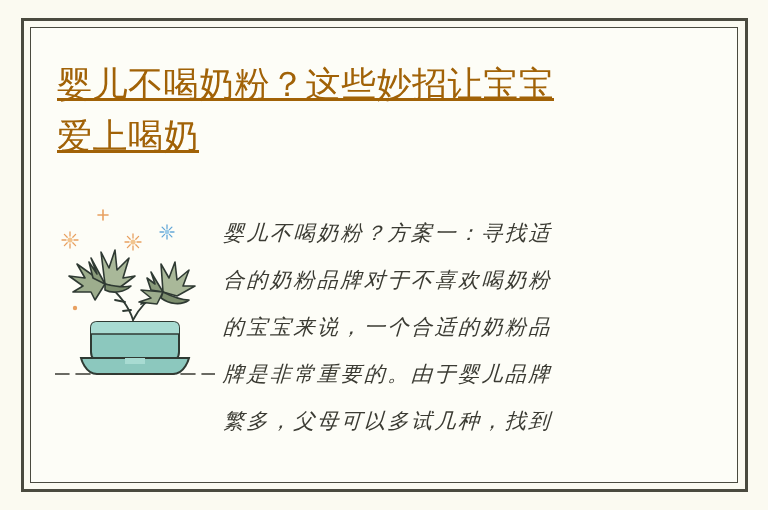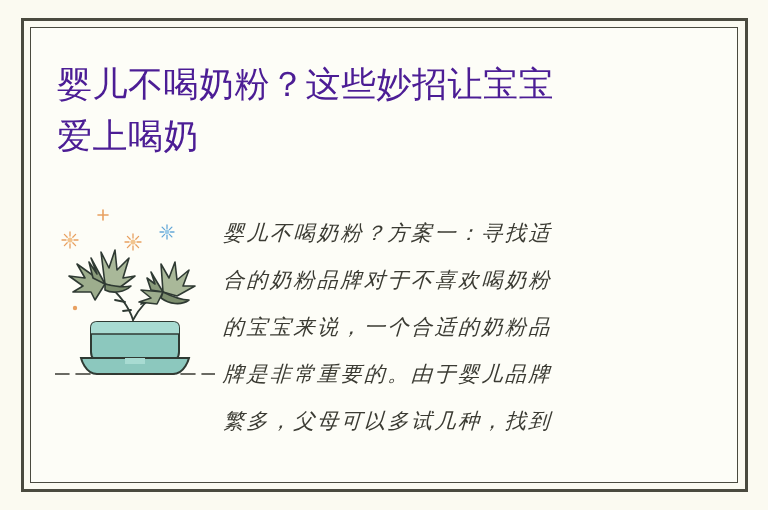--- a/index.html
+++ b/index.html
@@ -46,26 +46,27 @@
     width: 706px;
     height: 454px;
     overflow: hidden;
   }
   
   .title {
     position: absolute;
     left: 26px;
     top: 30px;
     width: 610px;
-    color: #4c1d95;
+    color: #a16207;
     font-size: 35px;
     line-height: 52px;
     letter-spacing: 0.5px;
     font-weight: 400;
     white-space: pre-wrap;
+    text-decoration: underline;
   }
   
   .body-area {
     position: absolute;
     left: 192px;
     top: 182px;
     width: 440px;
   }
   .body-line {
     color: #3B3B33;

